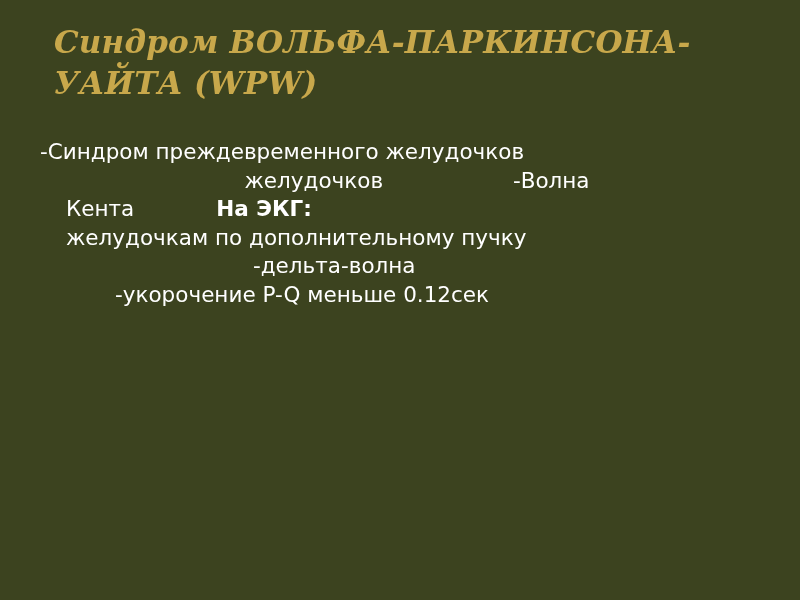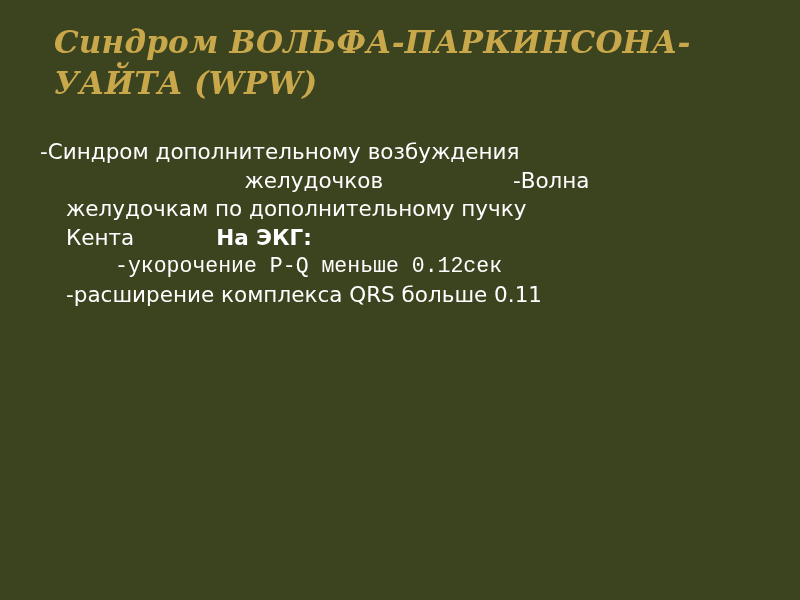--- a/index.html
+++ b/index.html
@@ -43,33 +43,33 @@
     font-size: 21.5px;
     line-height: 1.33;
   }
   .body-line {
     white-space: pre-wrap;
     display: block;
   }
   .indent-1 { padding-left: 26px; text-align: center; }
   .indent-2 { padding-left: 26px; }
   .indent-3 { padding-left: 213px; }
-  .indent-4 { padding-left: 75px; font-family: Liberation Mono, monospace; }
+  .indent-4 { padding-left: 75px; }
   .indent-5 { padding-left: 26px; }
   .bold-seg { font-weight: bold; }
 </style>
 </head>
 <body>
 
 <div class="slide">
 
   <div class="slide-title">Синдром ВОЛЬФА-ПАРКИНСОНА-УАЙТА (WPW)</div>
 
   <div class="slide-body">
-    <span class="body-line">-Синдром дополнительному возбуждения</span>
+    <span class="body-line">-Синдром преждевременного желудочков</span>
     <span class="body-line indent-1">желудочков                   -Волна</span>
+    <span class="body-line indent-2"><span>Кента            </span><span class="bold-seg">На ЭКГ:</span></span>
     <span class="body-line indent-2">желудочкам по дополнительному пучку</span>
-    <span class="body-line indent-2"><span>Кента            </span><span class="bold-seg">На ЭКГ:</span></span>
+    <span class="body-line indent-3">-дельта-волна</span>
     <span class="body-line indent-4">-укорочение P-Q меньше 0.12сек</span>
-    <span class="body-line indent-5">-расширение комплекса QRS больше 0.11</span>
   </div>
 
 </div>
 
 </body></html>

